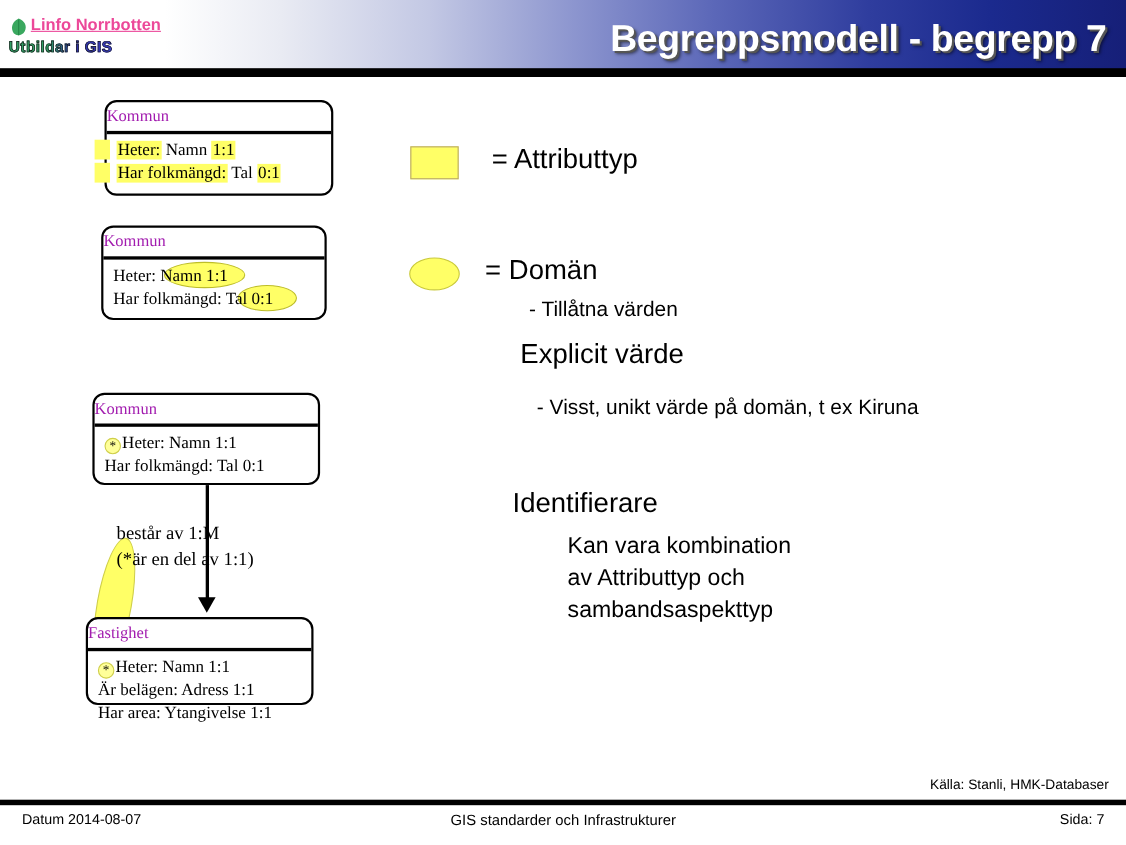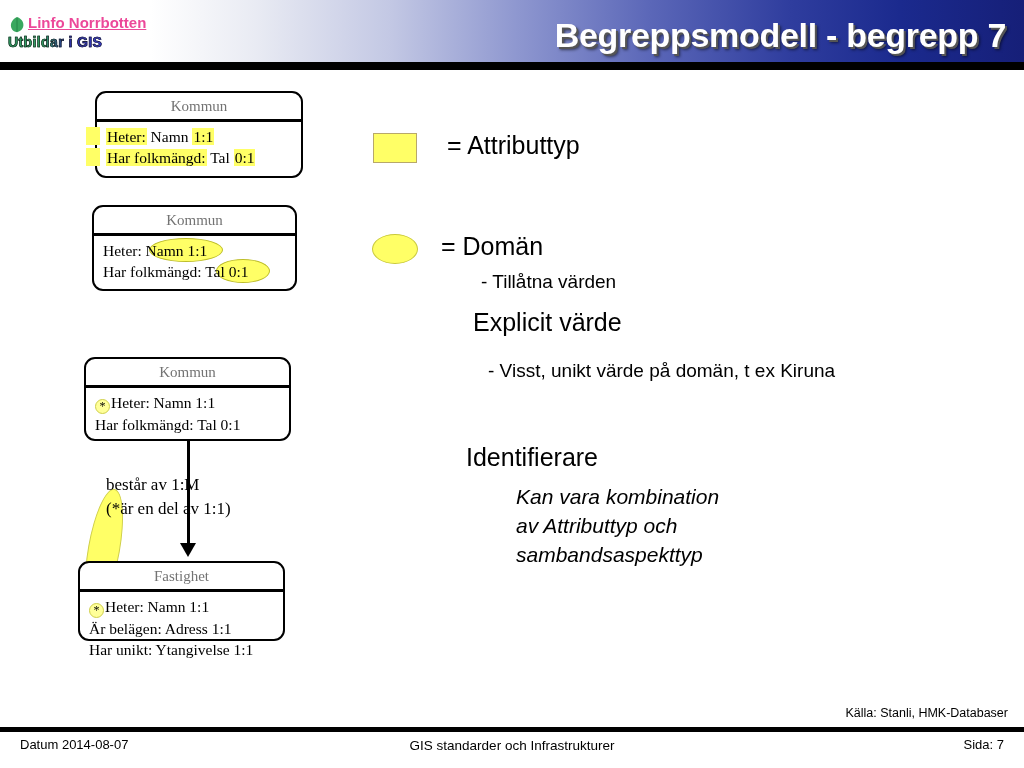--- a/index.html
+++ b/index.html
@@ -58,24 +58,23 @@
 
   
   .ebox {
     position:absolute;
     border:2.5px solid #000;
     border-radius:11px;
     background:#fff;
     font-family:"Liberation Serif", serif;
   }
   .ebox .ename {
-    text-align:center;
     font-size:15px;
     line-height:26px;
-    color:#737373;
+    color:#a21caf;
   }
   .ebox .edivider { height:2.5px; background:#000; }
   .ebox .eattrs { padding:4px 12px 4px 9px; }
   .ebox .erow {
     font-size:15.5px; line-height:21px; color:#000; white-space:nowrap;
     position:relative;
   }
   .hl { background:#ffff66; padding:0 1px; }
 
   
@@ -165,21 +164,21 @@
   #explicit-sub {
     position:absolute; left:488px; top:360px;
     font-size:19px; color:#000; white-space:nowrap;
   }
   #ident-head {
     position:absolute; left:466px; top:443px;
     font-size:25px; color:#000; white-space:nowrap;
   }
   #ident-lines {
     position:absolute; left:516px; top:482px;
-    font-size:21px; line-height:29px; color:#000; white-space:nowrap;font-style:italic;
+    font-size:21px; line-height:29px; color:#000; white-space:nowrap;
   }
 
   
   #source {
     position:absolute; right:16px; top:706px;
     font-size:12.5px; color:#000; white-space:nowrap;
   }
   #footer-rule {
     position:absolute; left:0; top:727px; width:1024px; height:5px;
     background:#000;
@@ -274,21 +273,21 @@
   <div class="ename">Fastighet</div>
   <div class="edivider"></div>
   <div class="eattrs">
     <div class="erow">
       <span class="star-dot">*</span><span>Heter: Namn 1:1</span>
     </div>
     <div class="erow">
       <span>Är belägen: Adress 1:1</span>
     </div>
     <div class="erow">
-      <span>Har unikt: Ytangivelse 1:1</span>
+      <span>Har area: Ytangivelse 1:1</span>
     </div>
   </div>
 </div>
 
 <div id="legend-rect"></div>
 <div id="legend-rect-label">= Attributtyp</div>
 
 <div id="legend-ellipse"></div>
 <div id="legend-ellipse-label">= Domän</div>
 <div id="legend-ellipse-sub">- Tillåtna värden</div>

